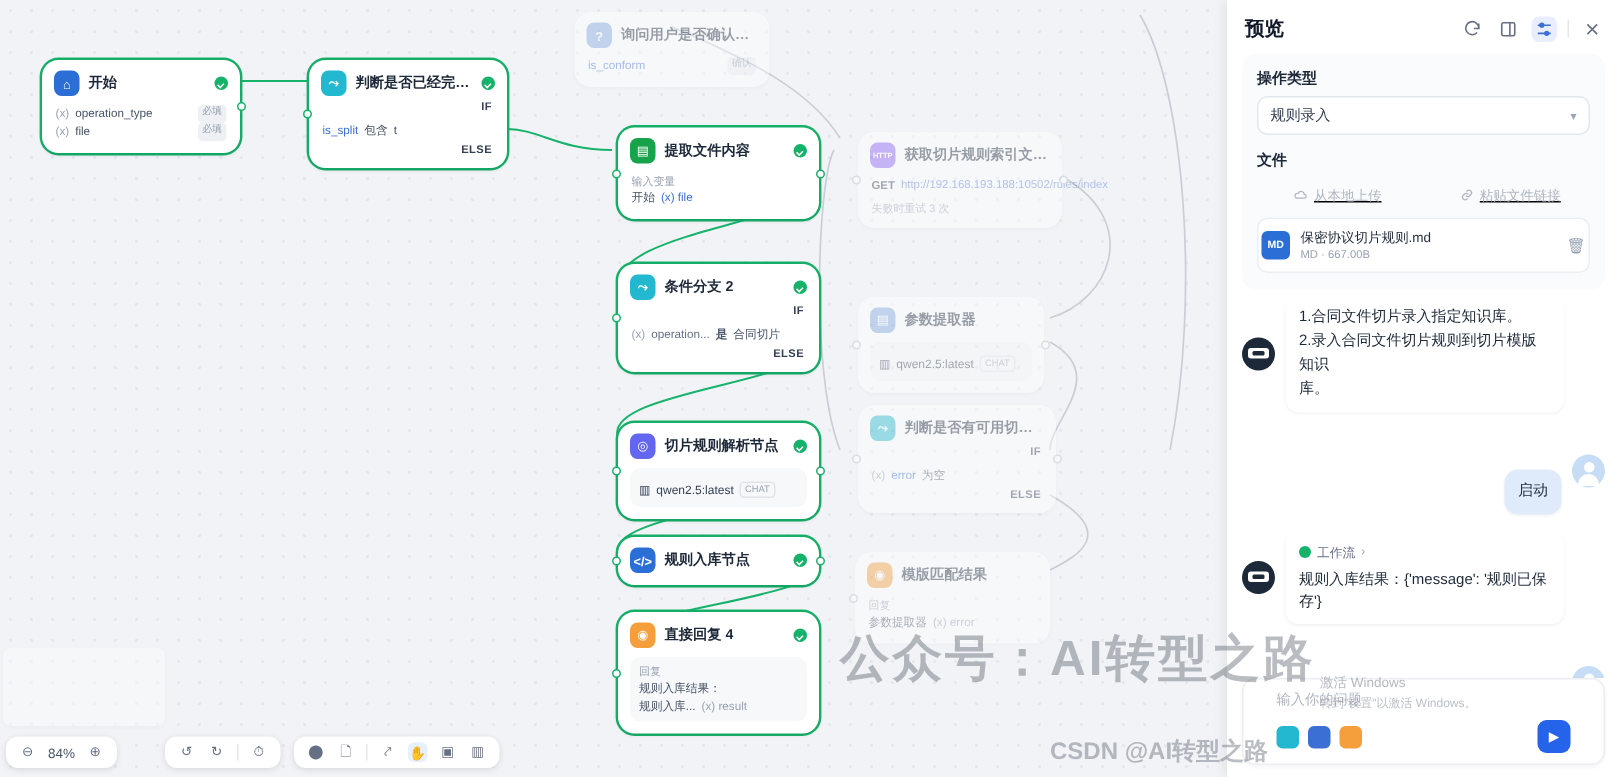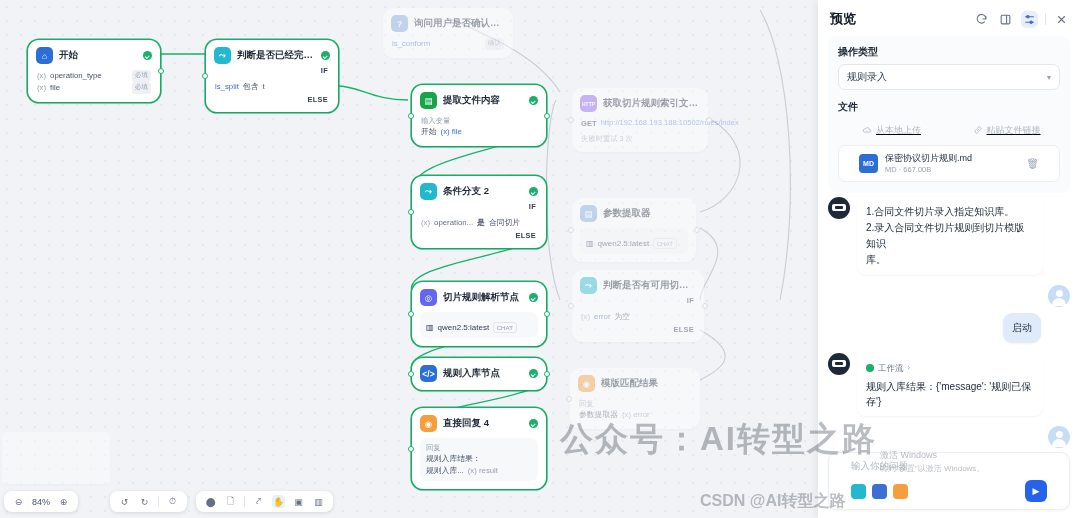--- a/index.html
+++ b/index.html
@@ -147,34 +147,34 @@
   .caret { margin-left:auto; color:#98a2b3; font-size:8px; }
   .flabel2 { font-size:10px; font-weight:bold; color:#1d2939; margin:10px 0 5px; }
   .uploadrow { display:flex; gap:8px; margin-bottom:4px;text-decoration:underline; }
   .ubtn {
     flex:1; display:flex; align-items:center; justify-content:center; gap:4px;
     font-size:9px; color:#b0b7c3; height:22px;
   }
   .ubtn svg { width:10px; height:10px; }
   .filecard {
     background:#fff; border:1px solid #eceef2; border-radius:7px;
-    display:flex; align-items:center; gap:7px; padding:6px 20px;
+    display:flex; align-items:center; gap:7px; padding:6px 2px;
   }
   .fico {
     width:19px; height:19px; border-radius:4px; background:#2b6fd6;
     color:#fff; font-size:7px; font-weight:bold;
     display:flex; align-items:center; justify-content:center; flex:none;
   }
   .fname { font-size:9px; color:#1d2939; line-height:12px; }
   .fmeta { font-size:7.5px; color:#98a2b3; line-height:11px; }
   .ftrash { margin-left:auto; color:#98a2b3; font-size:10px; }
 
   
   .chat { padding-top:4px; }
-  .msg { display:flex; gap:7px; margin-bottom:10px; align-items:flex-start; }
+  .msg { display:flex; gap:7px; margin-bottom:10px; align-items:center; }
   .msg.user { justify-content:flex-end; }
   .av { width:22px; height:22px; border-radius:50%; flex:none; }
   .av.bot { background:#1d2939; position:relative; overflow:hidden; }
   .av.bot:before{
     content:""; position:absolute; left:4px; top:7px; width:14px; height:7px;
     background:#fff; border-radius:2px;
   }
   .av.bot:after{
     content:""; position:absolute; left:7px; top:9px; width:8px; height:3px;
     background:#1d2939; border-radius:1px;

